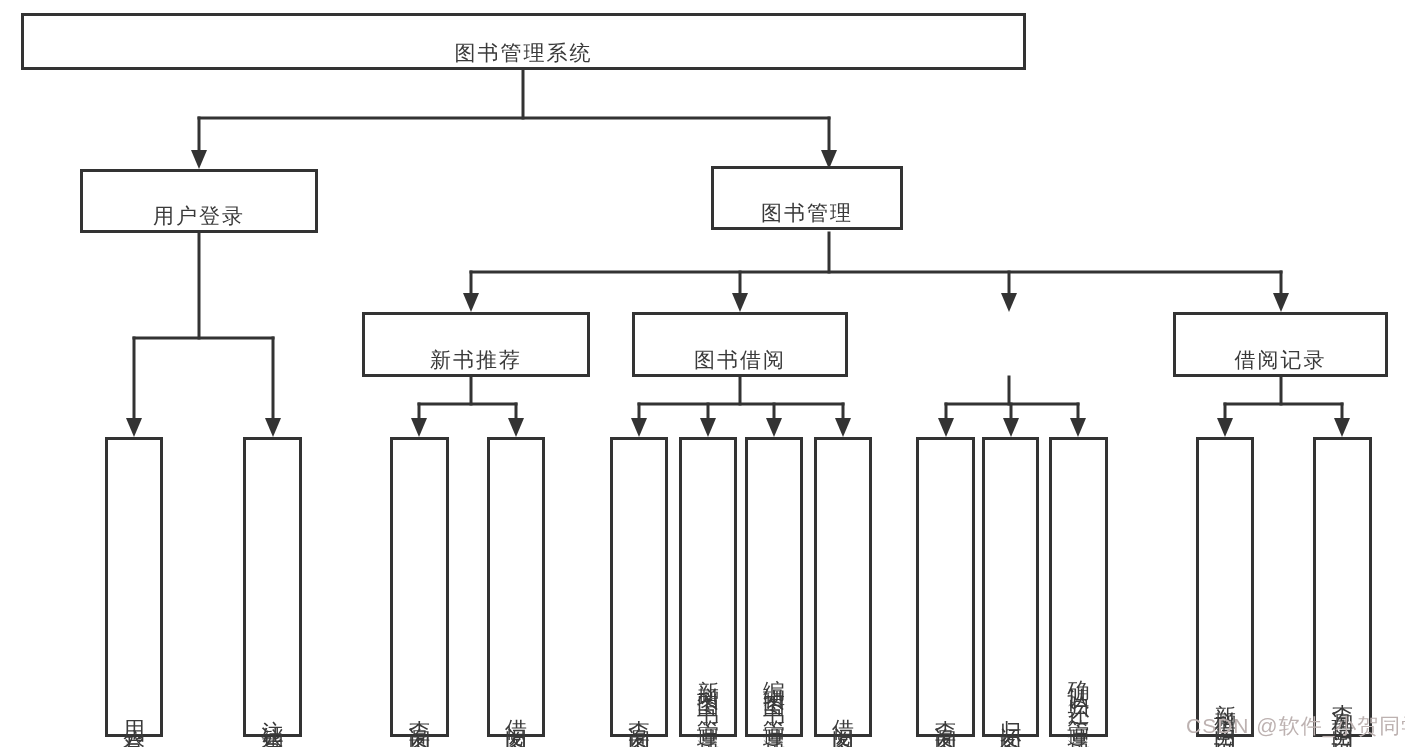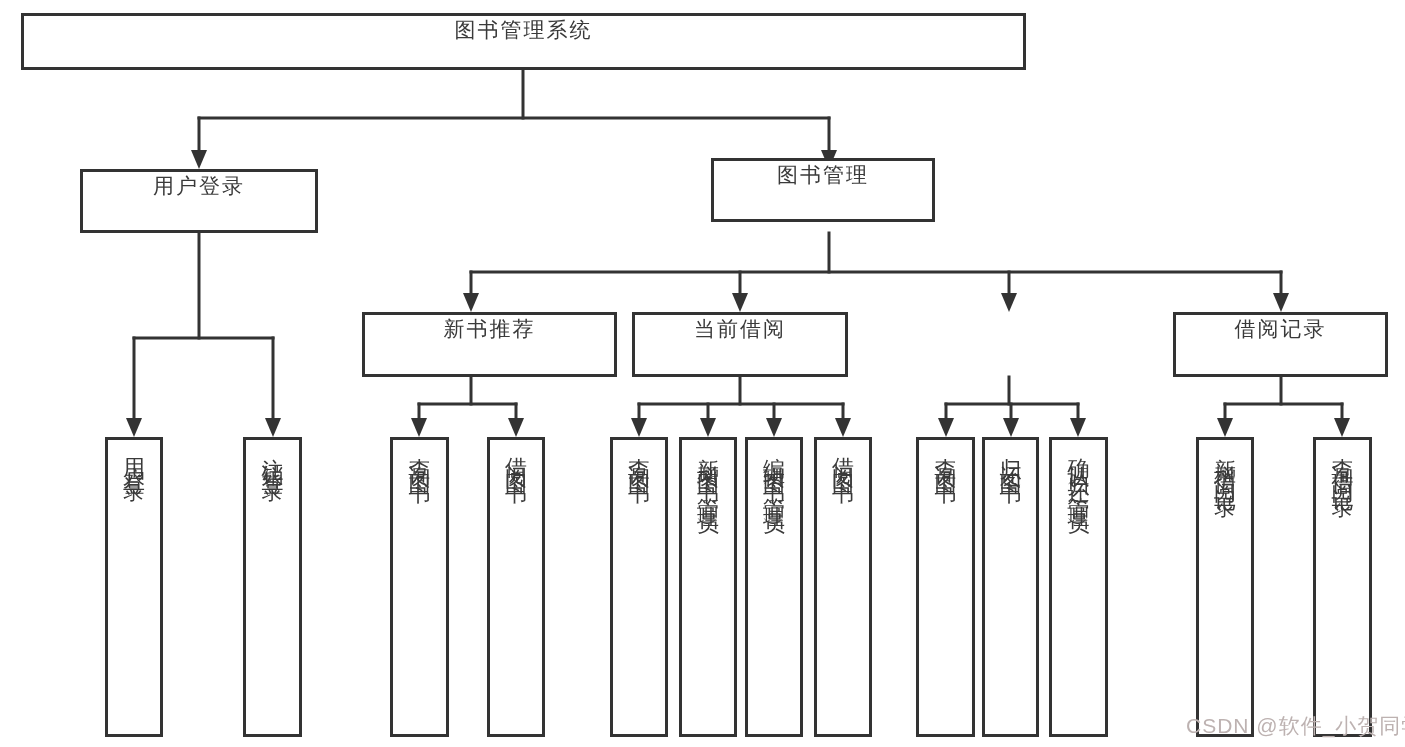--- a/index.html
+++ b/index.html
@@ -9,21 +9,21 @@
     background:#ffffff;
     font-family:"Liberation Sans", sans-serif;
     overflow:hidden;
   }
   .connectors{position:absolute;left:0;top:0;}
   .node{
     position:absolute;
     box-sizing:border-box;
     background:#ffffff;
     border:3px solid #333333;
-    display:flex;align-items:flex-start;justify-content:center;
+    display:flex;align-items:flex-end;justify-content:center;
     color:#333333;
   }
   .node.h span{
     font-size:21px;letter-spacing:2px;white-space:nowrap;color:#3a3a3a;
   }
   .node.v span{
     writing-mode:vertical-rl;
     text-orientation:mixed;
     font-size:22px;
     letter-spacing:8px;
@@ -135,29 +135,29 @@
     </g>
   </svg>
 
   <div class="node h" style="left:21px;top:13px;width:1005px;height:57px">
     <span>图书管理系统</span>
   </div>
 
   <div class="node h" style="left:80px;top:169px;width:238px;height:64px">
     <span>用户登录</span>
   </div>
-  <div class="node h" style="left:711px;top:158px;width:224px;height:64px">
+  <div class="node h" style="left:711px;top:166px;width:192px;height:64px">
     <span>图书管理</span>
   </div>
 
-  <div class="node h" style="left:362px;top:312px;width:255px;height:65px">
+  <div class="node h" style="left:362px;top:312px;width:228px;height:65px">
     <span>新书推荐</span>
   </div>
   <div class="node h" style="left:632px;top:312px;width:216px;height:65px">
-    <span>当前借阅</span>
+    <span>图书借阅</span>
   </div>
   <div class="node h" style="left:1173px;top:312px;width:215px;height:65px">
     <span>借阅记录</span>
   </div>
 
   <div class="node v" style="left:105px;top:437px;width:58px;height:300px">
     <span>用户登录</span>
   </div>
   <div class="node v" style="left:243px;top:437px;width:59px;height:300px">
     <span>注销登录</span>

